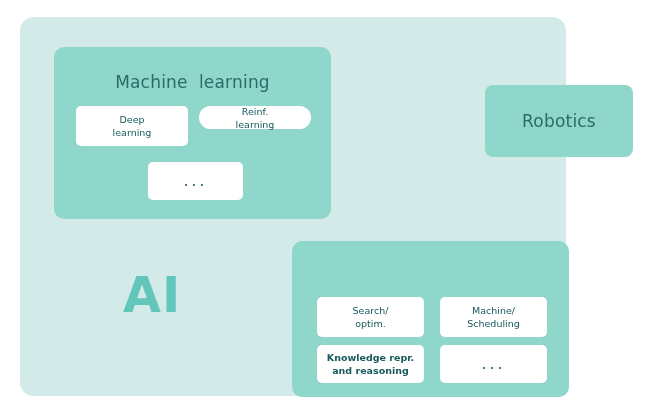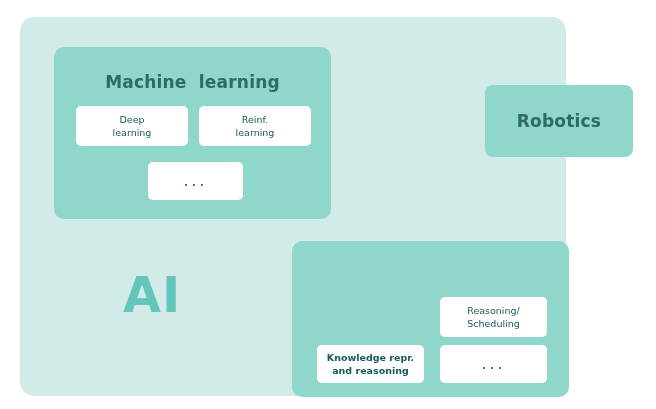--- a/index.html
+++ b/index.html
@@ -57,21 +57,21 @@
     border-radius: 10px;
   }
 
   .group-title {
     position: absolute;
     left: 0;
     width: 100%;
     text-align: center;
     color: #2d6a68;
     font-size: 17px;
-    font-weight: bold;
+    font-weight: normal;
     letter-spacing: 0.2px;
     white-space: pre;
   }
 
   
   .leaf-box {
     position: absolute;
     background: #ffffff;
     border-radius: 5px;
     display: flex;
@@ -96,21 +96,21 @@
   
   #ml-panel {
     left: 34px;
     top: 30px;
     width: 277px;
     height: 172px;
   }
   #ml-panel .group-title { top: 25px; }
 
   #ml-deep-learning  { left: 22px;  top: 59px;  width: 112px; height: 40px; }
-  #ml-reinf-learning { left: 145px; top: 59px;  width: 112px; height: 40px; }
+  #ml-reinf-learning { left: 145px; top: 59px;  width: 112px; height: 23px; border-radius: 14px; }
   #ml-more           { left: 94px;  top: 115px; width: 95px;  height: 38px; }
 
   
   #reasoning-panel {
     left: 272px;
     top: 224px;
     width: 277px;
     height: 156px;
   }
   #reasoning-panel .group-title { top: 22px; }
@@ -150,22 +150,24 @@
 learning</div>
 
       <div class="leaf-box" id="ml-reinf-learning">Reinf.
 learning</div>
 
       <div class="leaf-box ellipsis" id="ml-more">...</div>
     </div>
 
     <div class="group-panel" id="reasoning-panel">
 
+      <div class="leaf-box" id="rs-search">Search/
+optim.</div>
 
-      <div class="leaf-box" id="rs-planning">Reasoning/
+      <div class="leaf-box" id="rs-planning">Machine/
 Scheduling</div>
 
       <div class="leaf-box" id="rs-knowledge">Knowledge repr.
 and reasoning</div>
 
       <div class="leaf-box ellipsis" id="rs-more">...</div>
     </div>
 
   </div>
 

